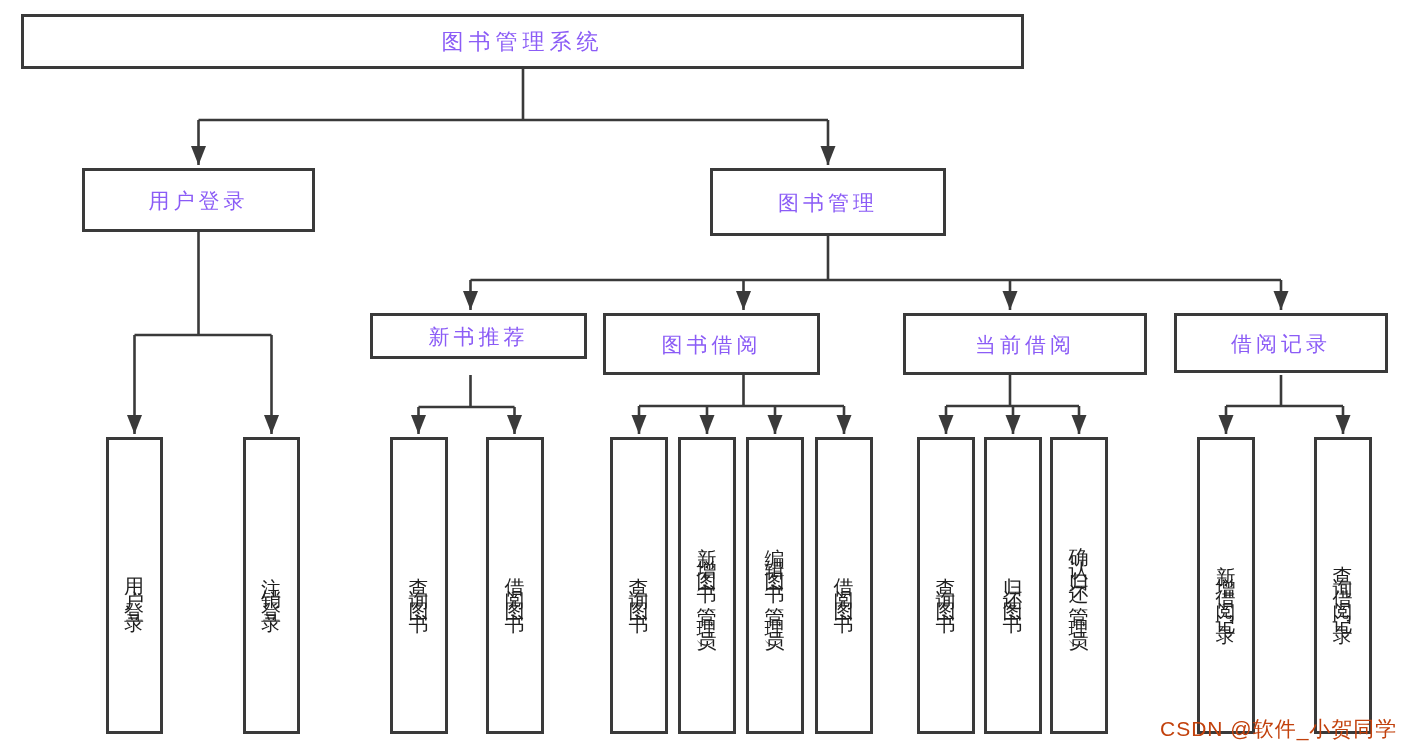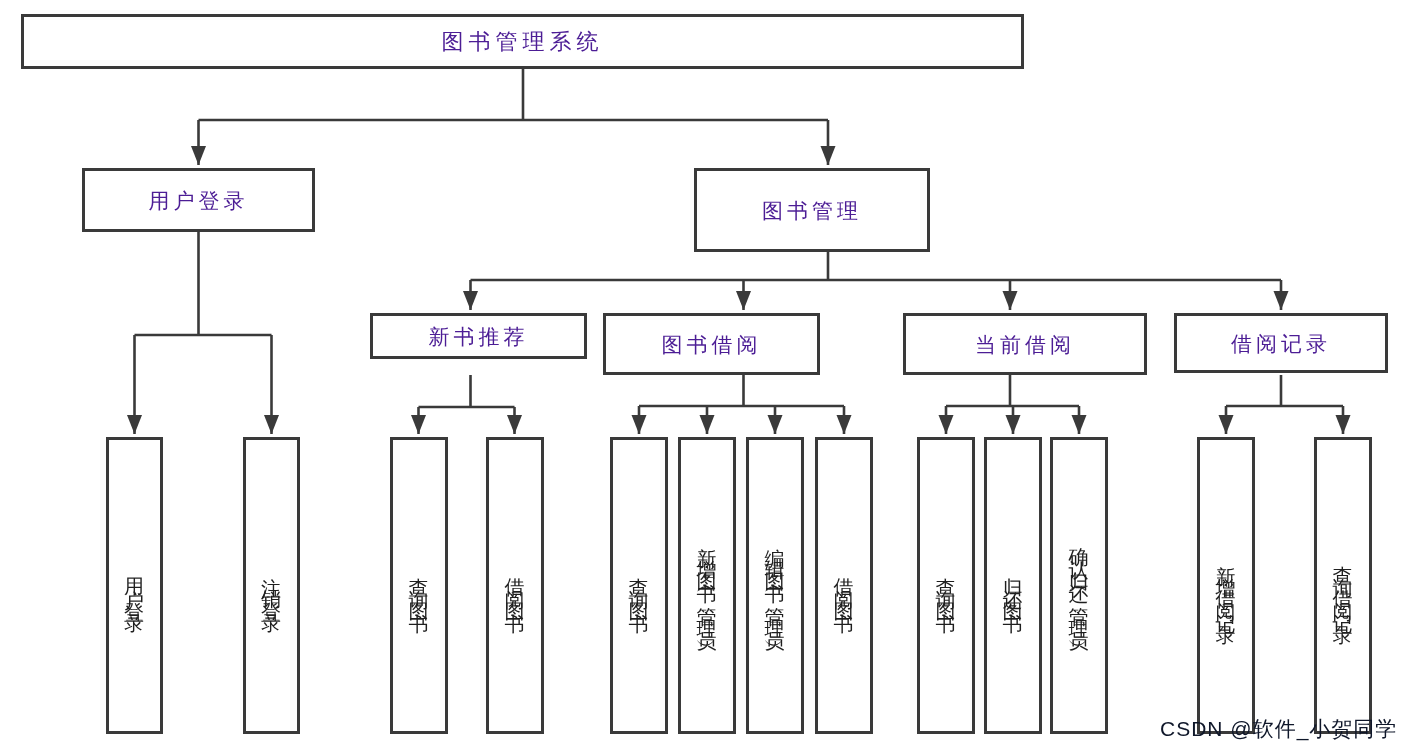--- a/index.html
+++ b/index.html
@@ -19,21 +19,21 @@
   .box {
     position: absolute;
     box-sizing: border-box;
     background: #ffffff;
     border: 3px solid #3a3a3a;
     display: flex;
     align-items: center;
     justify-content: center;
   }
   .htext {
-    color: #4c1d95;
+    color: #8b5cf6;
     font-size: 21px;
     letter-spacing: 4px;
     white-space: nowrap;
     line-height: 1;
   }
   .root-label { font-size: 22px; letter-spacing: 5px; }
   .vtext {
     writing-mode: vertical-rl;
     text-orientation: mixed;
     color: #1f1f1f;
@@ -45,21 +45,21 @@
   .wire {
     stroke: #3a3a3a;
     stroke-width: 2.6;
     fill: none;
   }
   .watermark {
     position: absolute;
     left: 1160px;
     top: 715px;
     font-size: 21px;
-    color: #0f172a;
+    color: #c2410c;
     letter-spacing: 1px;
     white-space: nowrap;
     z-index: 5;
   }
 </style>
 </head>
 <body>
 
 <div id="canvas">
 
@@ -118,21 +118,21 @@
     </g>
   </svg>
 
   <div class="box" style="left:21px; top:14px; width:1003px; height:55px">
     <span class="htext root-label">图书管理系统</span>
   </div>
 
   <div class="box" style="left:82px; top:168px; width:233px; height:64px">
     <span class="htext">用户登录</span>
   </div>
-  <div class="box" style="left:694px; top:168px; width:236px; height:84px">
+  <div class="box" style="left:710px; top:168px; width:236px; height:68px">
     <span class="htext">图书管理</span>
   </div>
 
   <div class="box" style="left:370px; top:313px; width:217px; height:46px">
     <span class="htext">新书推荐</span>
   </div>
   <div class="box" style="left:603px; top:313px; width:217px; height:62px">
     <span class="htext">图书借阅</span>
   </div>
   <div class="box" style="left:903px; top:313px; width:244px; height:62px">

